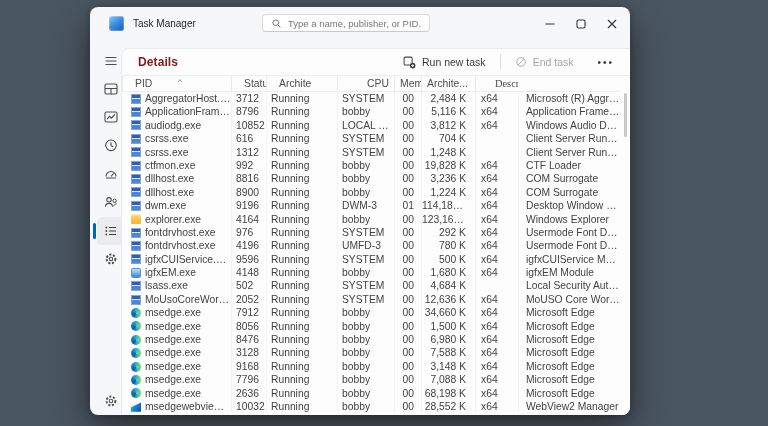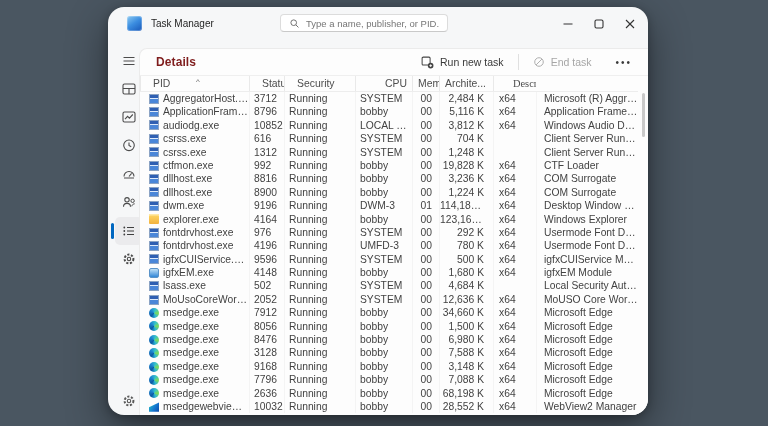--- a/index.html
+++ b/index.html
@@ -5,22 +5,22 @@
   html,body{margin:0;padding:0;}
   body{
     width:768px;height:426px;overflow:hidden;
     background:#4a5661;
     font-family:"Liberation Sans",sans-serif;
     -webkit-font-smoothing:antialiased;
     position:relative;
   }
   
   .window{
-    position:absolute;left:108px;top:7px;width:540px;height:408px;
-    background:#f6f7f8;border-radius:16px;overflow:hidden;
+    position:absolute;left:90px;top:7px;width:540px;height:408px;
+    background:#f6f7f8;border-radius:8px;overflow:hidden;
     box-shadow:0 14px 40px rgba(0,0,0,.45),0 2px 8px rgba(0,0,0,.25);
   }
   
   .titlebar{position:absolute;left:0;top:0;right:0;height:33px;}
   .appicon{
     position:absolute;left:19px;top:9px;width:15px;height:15px;border-radius:3px;
     background:linear-gradient(145deg,#8ccaf2 0%,#3b8de0 48%,#1857b8 100%);
     box-shadow:inset 0 0 0 1px rgba(255,255,255,.25);
   }
   .wtitle{position:absolute;left:43px;top:0;line-height:33px;font-size:10px;color:#1f1f1f;}
@@ -232,21 +232,21 @@
         <span>End task</span>
       </button>
       <button class="more-btn">•••</button>
     </div>
 
     <div class="tablewrap">
       <div class="thead">
         <span class="sort-caret">^</span>
         <div class="hc pl4">PID</div>
         <div class="hc pl4">Status</div>
-        <div class="hc pl4">Security</div>
+        <div class="hc pl4">Archite</div>
         <div class="hc right">CPU</div>
         <div class="hc pl5">Memory (a...</div>
         <div class="hc pl5">Archite...</div>
         <div class="hc pl7">Description</div>
       </div>
       <div class="rows">
           <div class="trow">
             <div class="c name">
               <span class="picon generic"></span>
               <span class="nm">AggregatorHost.exe</span>

